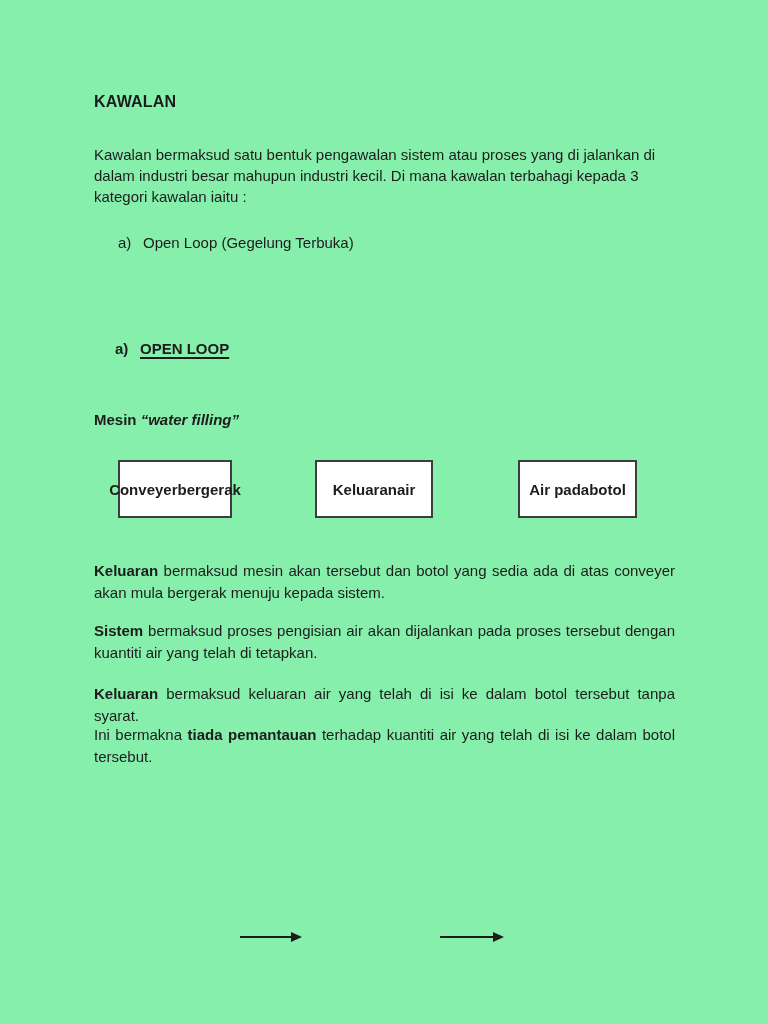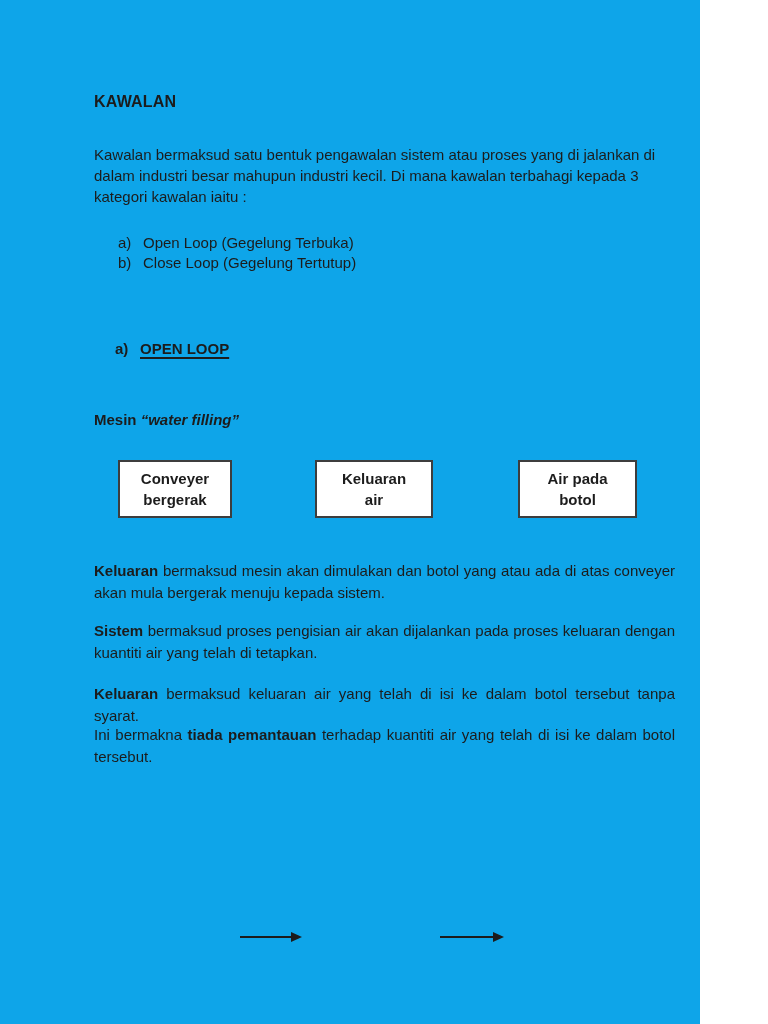--- a/index.html
+++ b/index.html
@@ -2,23 +2,23 @@
 <html><head>
 <meta charset="utf-8">
 <style>
   html, body {
     margin: 0;
     padding: 0;
     background: #ffffff;
   }
   .page {
     position: relative;
-    width: 700px;
+    width: 768px;
     height: 1024px;
-    background: #0ea5e9;
+    background: #86efac;
     font-family: "Liberation Sans", sans-serif;
     color: #1c1c1c;
     font-size: 15px;
     overflow: hidden;
   }
   .blk {
     position: absolute;
     left: 94px;
     width: 581px;
     line-height: 21px;
@@ -63,21 +63,20 @@
     width: 768px;
     height: 58px;
   }
   .fbox {
     position: absolute;
     top: 0;
     height: 58px;
     box-sizing: border-box;
     border: 2px solid #3d3d3d;
     display: flex;
-    flex-direction: column;
     justify-content: center;
     align-items: center;
     font-weight: bold;
     line-height: 21px;
     text-align: center;
     background: #ffffff;
   }
   .fbox1 { left: 118px; width: 114px; }
   .fbox2 { left: 315px; width: 118px; }
   .fbox3 { left: 518px; width: 119px; }
@@ -104,21 +103,20 @@
 <body>
 
 <div class="page">
 
   <div class="blk doc-title">KAWALAN</div>
 
   <div class="blk intro">Kawalan bermaksud satu bentuk pengawalan sistem atau proses yang di jalankan di dalam industri besar mahupun industri kecil. Di mana kawalan terbahagi kepada 3 kategori kawalan iaitu :</div>
 
   <div class="blk li li-a"><span class="mk">a)</span><span>Open Loop (Gegelung Terbuka)</span></div>
 
-  <div class="blk li li-b"><span class="mk">b)</span><span>Close Loop (Gegelung Tertutup)</span></div>
 
   <div class="blk section-head"><span class="mk">a)</span><span class="ttl">OPEN LOOP</span></div>
 
 
   <div class="blk mesin"><span>Mesin </span><span class="machine-name">“water filling”</span></div>
 
   <div class="diagram">
     <div class="fbox fbox1">
       <span>Conveyer</span>
       <span>bergerak</span>
@@ -134,21 +132,21 @@
     <svg class="arrow arrow2" width="64" height="12" viewBox="0 0 64 12">
       <line x1="0" y1="6" x2="54" y2="6" stroke="#1c1c1c" stroke-width="2"></line>
       <polygon points="53,1 64,6 53,11" fill="#1c1c1c"></polygon>
     </svg>
     <div class="fbox fbox3">
       <span>Air pada</span>
       <span>botol</span>
     </div>
   </div>
 
-  <div class="para p1"><span class="b">Keluaran</span><span> bermaksud mesin akan dimulakan dan botol yang atau ada di atas conveyer akan mula bergerak menuju kepada sistem.</span></div>
+  <div class="para p1"><span class="b">Keluaran</span><span> bermaksud mesin akan tersebut dan botol yang sedia ada di atas conveyer akan mula bergerak menuju kepada sistem.</span></div>
 
-  <div class="para p2"><span class="b">Sistem</span><span> bermaksud proses pengisian air akan dijalankan pada proses keluaran dengan kuantiti air yang telah di tetapkan.</span></div>
+  <div class="para p2"><span class="b">Sistem</span><span> bermaksud proses pengisian air akan dijalankan pada proses tersebut dengan kuantiti air yang telah di tetapkan.</span></div>
 
   <div class="para p3"><span class="b">Keluaran</span><span> bermaksud keluaran air yang telah di isi ke dalam botol tersebut tanpa syarat.</span></div>
 
   <div class="para p4"><span>Ini bermakna </span><span class="b">tiada pemantauan</span><span> terhadap kuantiti air yang telah di isi ke dalam botol tersebut.</span></div>
 
 </div>
 
 </body></html>

